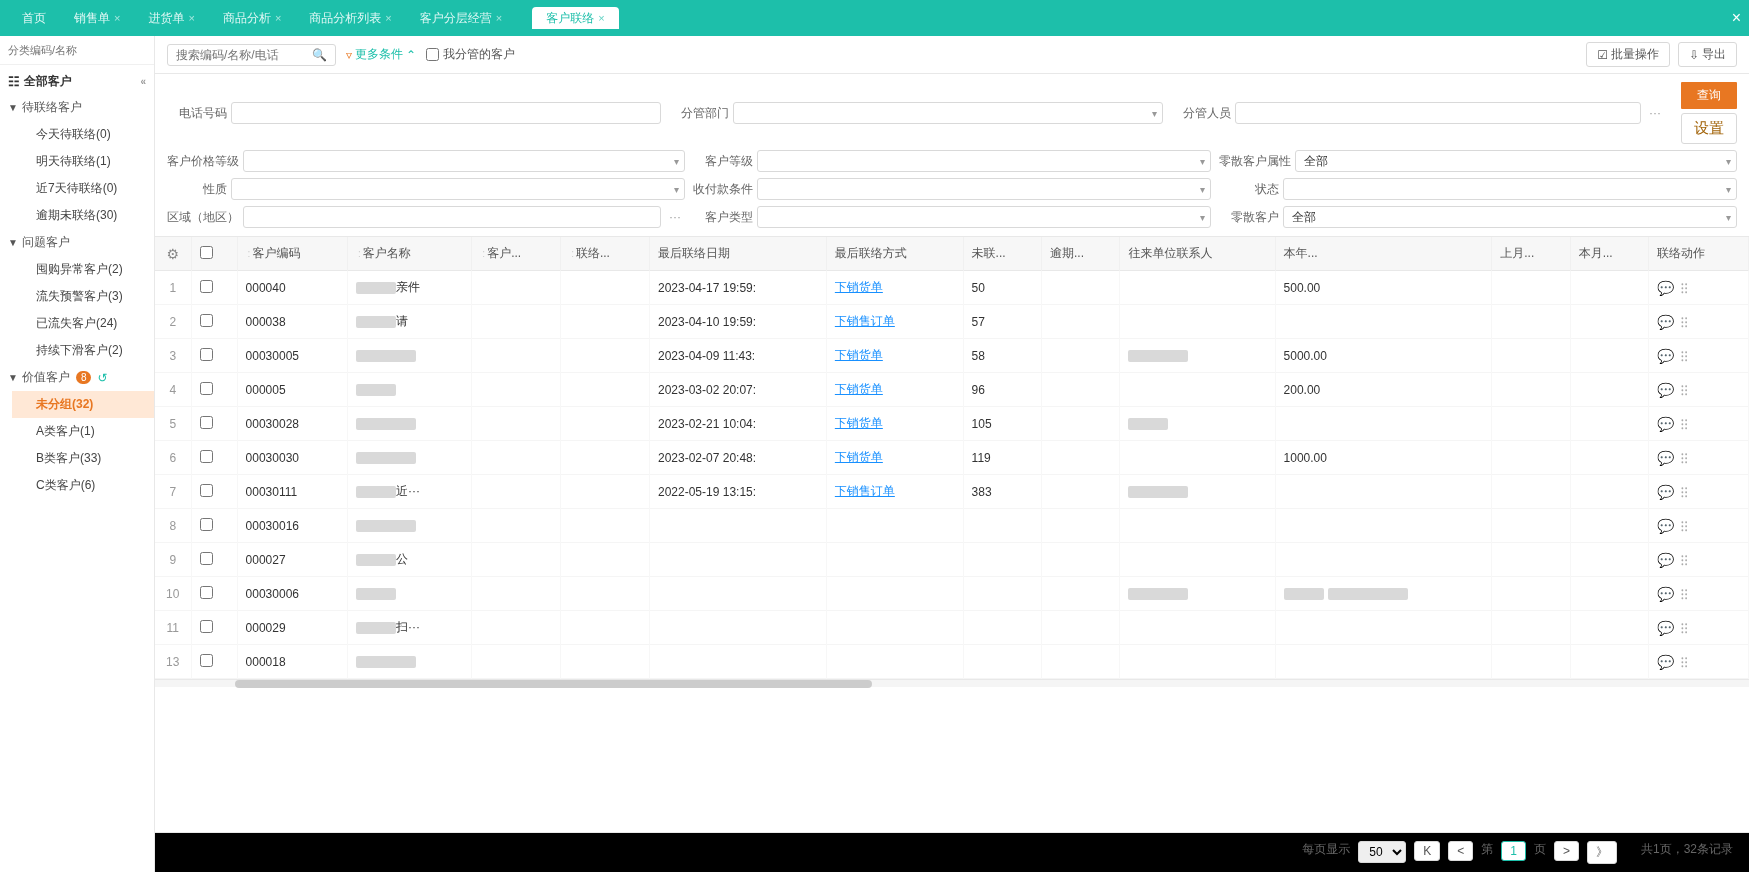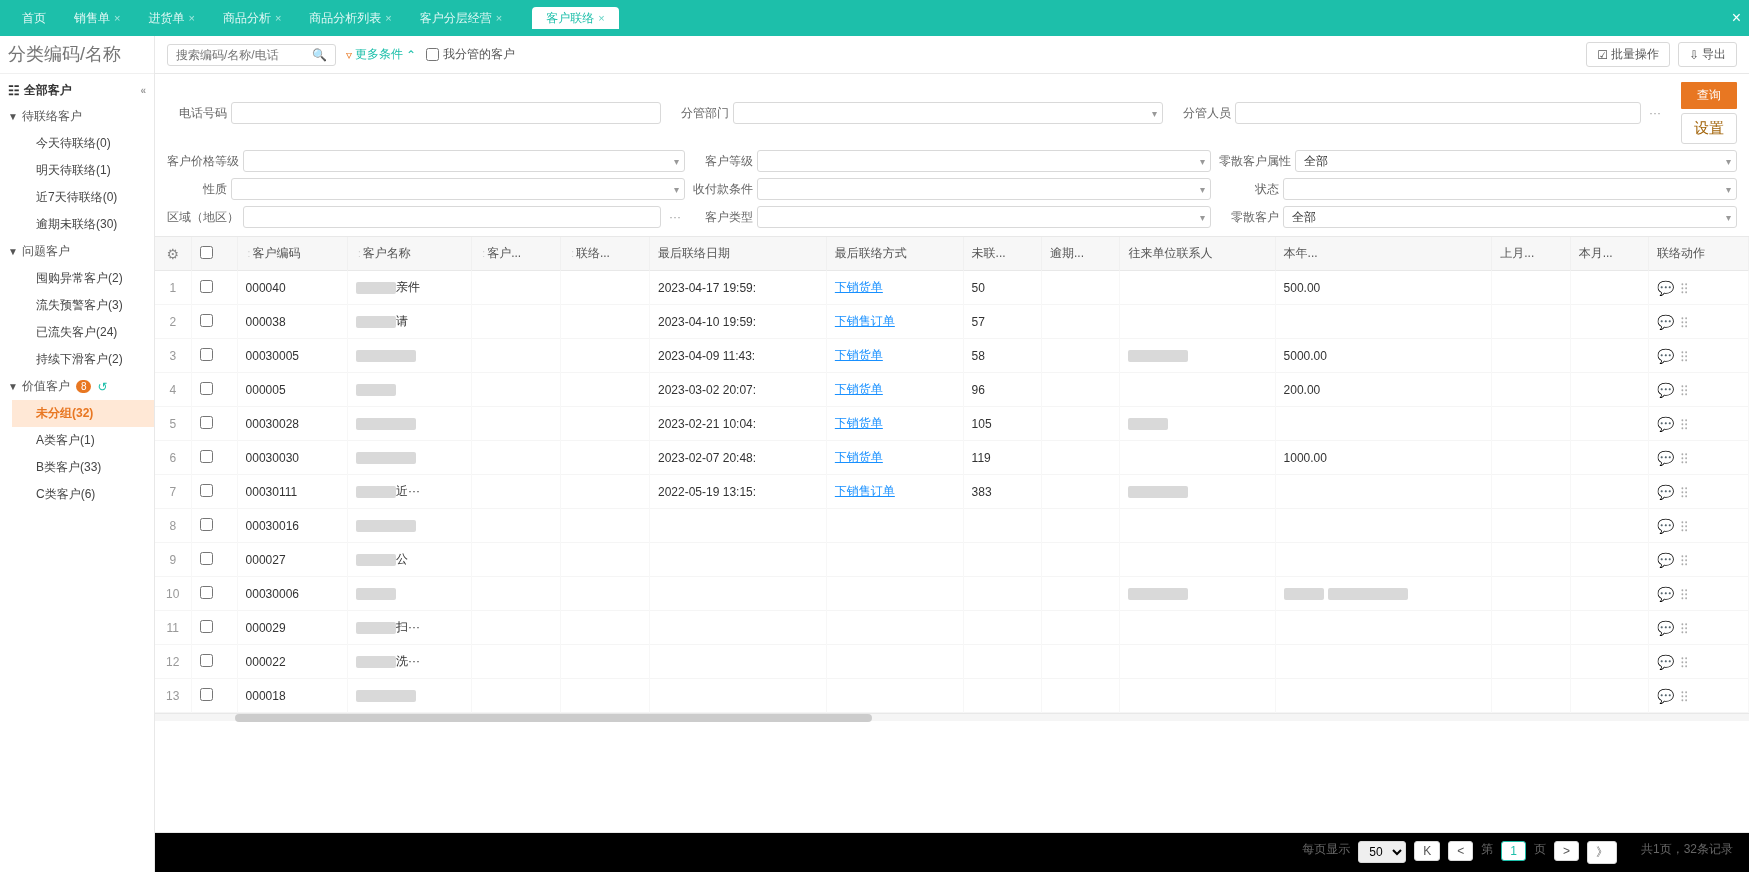--- a/index.html
+++ b/index.html
@@ -35,21 +35,21 @@
     
     .sidebar {
       width: 155px; background: #fff; border-right: 1px solid #e8e8e8;
       display: flex; flex-direction: column; overflow-y: auto; flex-shrink: 0;
     }
     .sidebar-search {
       display: flex; align-items: center; gap: 4px;
       padding: 8px 8px; border-bottom: 1px solid #f0f0f0;
     }
     .sidebar-search input {
-      flex: 1; border: none; outline: none; font-size: 18px; color: #666;
+      flex: 1; border: none; outline: none; font-size: 11px; color: #666;
       background: transparent;
     }
 
     .sidebar-section-header {
       display: flex; align-items: center; gap: 4px;
       padding: 8px 8px 4px 8px; font-weight: bold; color: #333; font-size: 13px;
       cursor: pointer;
     }
     .sidebar-section-header .collapse-icon { font-size: 10px; margin-left: auto; color: #999; }
     .sidebar-item {
@@ -718,42 +718,20 @@
               <td></td>
               <td></td>
               <td>
                 <div class="action-icons">
     <span class="action-icon">💬</span>
     <span class="action-icon">⁝⁝</span>
   </div>
               </td>
             </tr>
             <tr>
-              <td>12</td>
-              <td><input type="checkbox" style=""></td>
-              <td>000022</td>
-              <td><span class="blurred blurred-sm"> </span>洗···</td>
-              <td></td>
-              <td></td>
-              <td></td>
-              <td></td>
-              <td></td>
-              <td></td>
-              <td></td>
-              <td></td>
-              <td></td>
-              <td></td>
-              <td>
-                <div class="action-icons">
-    <span class="action-icon">💬</span>
-    <span class="action-icon">⁝⁝</span>
-  </div>
-              </td>
-            </tr>
-            <tr>
               <td>13</td>
               <td><input type="checkbox" style=""></td>
               <td>000018</td>
               <td><span class="blurred"> </span></td>
               <td></td>
               <td></td>
               <td></td>
               <td></td>
               <td></td>
               <td></td>

